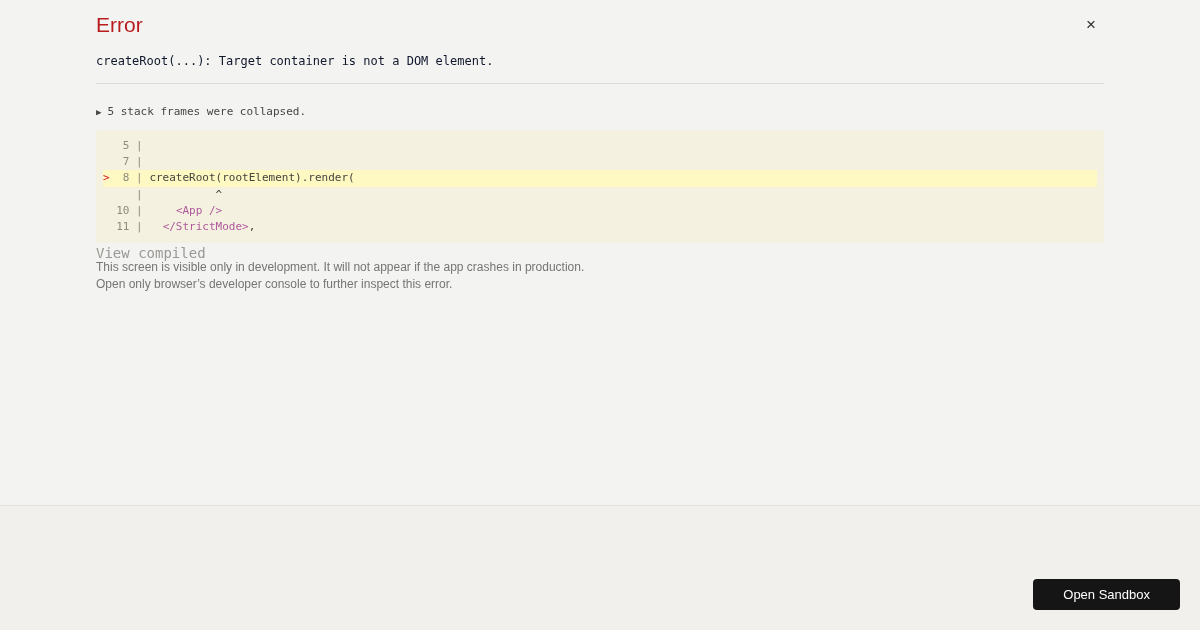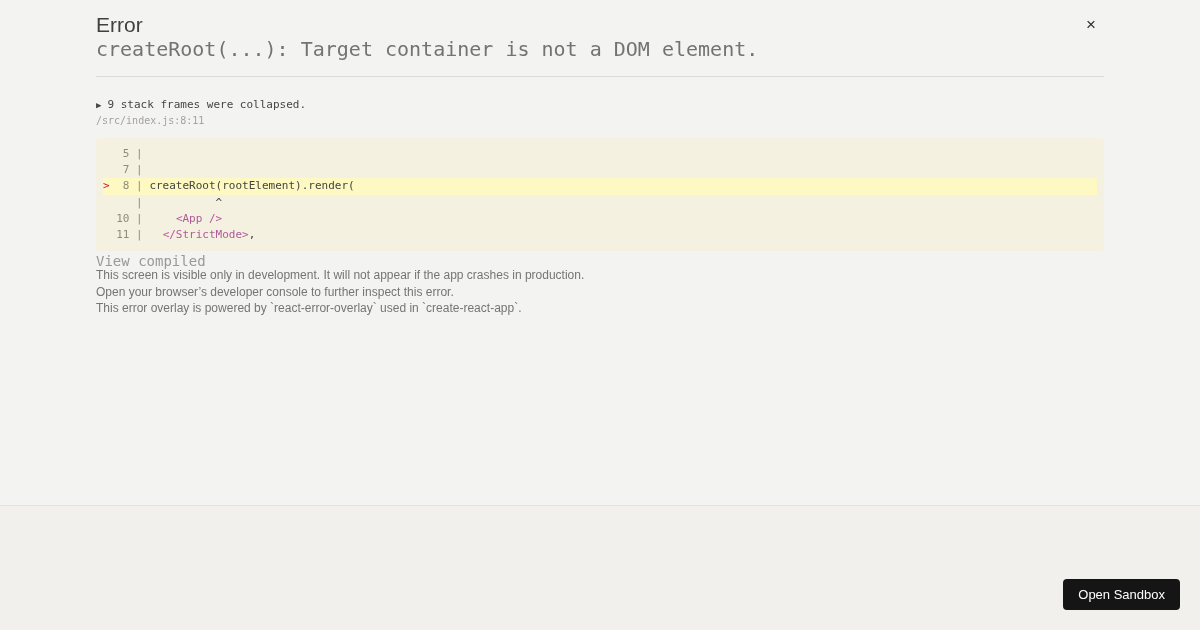--- a/index.html
+++ b/index.html
@@ -10,29 +10,29 @@
     -webkit-font-smoothing:antialiased;
   }
   .top-section{
     height:506px;box-sizing:border-box;
     padding:13px 96px 0 96px;
     background:#f3f3f2;
     border-bottom:1px solid #e4e2de;
     box-shadow:0 1px 4px rgba(0,0,0,0.05);
   }
   .overlay-header{display:flex;justify-content:space-between;align-items:flex-start;}
-  .err-title{color:#404040;font-size:21px;font-weight:400;line-height:24px;}
+  .err-title{color:#b91c1c;font-size:21px;font-weight:400;line-height:24px;}
   .close-btn{
     color:#2e2e2e;font-size:17px;line-height:17px;margin-top:3px;margin-right:8px;
     cursor:pointer;background:none;border:none;padding:0;
     font-family:"Liberation Sans",sans-serif;
   }
   .err-msg{
     font-family:"DejaVu Sans Mono",monospace;
-    font-size:20px;color:#737373;white-space:pre;
+    font-size:12px;color:#0f172a;margin-top:17px;white-space:pre;
   }
   .divider{border:none;border-top:1px solid #dcdbd8;margin:15px 0 0 0;}
   .collapse-row{
     margin-top:21px;font-family:"DejaVu Sans Mono",monospace;
     font-size:11px;color:#474641;cursor:pointer;white-space:pre;
   }
   .collapse-row .tri{font-size:9px;color:#474641;margin-right:6px;}
   .frame-fn{
     margin-top:22px;font-family:"DejaVu Sans Mono",monospace;
     font-size:11px;color:#45443f;
@@ -59,57 +59,55 @@
     font-size:14px;color:#9b9994;cursor:pointer;display:inline-block;text-align:center;
   }
   .footer-notes{}
   .footer-notes p{
     margin:0 0 5px 0;font-size:12px;line-height:11.5px;color:#757575;
   }
   .bottom-section{position:relative;height:123px;background:#f1f0ed;}
   .open-sandbox{
     position:absolute;right:20px;top:73px;
     background:#151515;color:#ffffff;border:none;border-radius:4px;
-    padding:8px 15px;font-size:13px;line-height:15px;
+    padding:8px 30px;font-size:13px;line-height:15px;
     font-family:"Liberation Sans",sans-serif;cursor:pointer;
   }
 </style>
 </head>
 <body>
 
 <div class="top-section">
 
   <div class="overlay-header">
     <div class="err-title">Error</div>
     <button class="close-btn"><span>×</span></button>
   </div>
 
   <div class="err-msg">createRoot(...): Target container is not a DOM element.</div>
 
   <hr class="divider">
 
-  <div class="collapse-row"><span class="tri">▶</span><span>9 stack frames were collapsed.</span></div>
+  <div class="collapse-row"><span class="tri">▶</span><span>5 stack frames were collapsed.</span></div>
 
-  <div class="frame-loc">/src/index.js:8:11</div>
 
   <div class="code-frame">
       <div class="code-line"><span class="mk"> </span><span class="ln">  5 | </span></div>
       <div class="code-line"><span class="mk"> </span><span class="ln">  7 | </span></div>
       <div class="code-line hl"><span class="mk">&gt;</span><span class="ln">  8 | </span><span class="tk-pl">createRoot(rootElement).render(</span></div>
       <div class="code-line"><span class="mk"> </span><span class="ln">    | </span><span class="tk-pl">          ^</span></div>
       <div class="code-line"><span class="mk"> </span><span class="ln"> 10 | </span><span class="tk-pl">    </span><span class="tk-jsx">&lt;App /&gt;</span></div>
       <div class="code-line"><span class="mk"> </span><span class="ln"> 11 | </span><span class="tk-pl">  </span><span class="tk-jsx">&lt;/StrictMode&gt;</span><span class="tk-pl">,</span></div>
     </div>
 
   <div class="view-compiled">View compiled</div>
 
 
   <div class="footer-notes">
       <p>This screen is visible only in development. It will not appear if the app crashes in production.</p>
-      <p>Open your browser’s developer console to further inspect this error.</p>
-      <p>This error overlay is powered by `react-error-overlay` used in `create-react-app`.</p>
+      <p>Open only browser’s developer console to further inspect this error.</p>
     </div>
 
 </div>
 
 <div class="bottom-section">
   <button class="open-sandbox">Open Sandbox</button>
 </div>
 
 </body></html>

